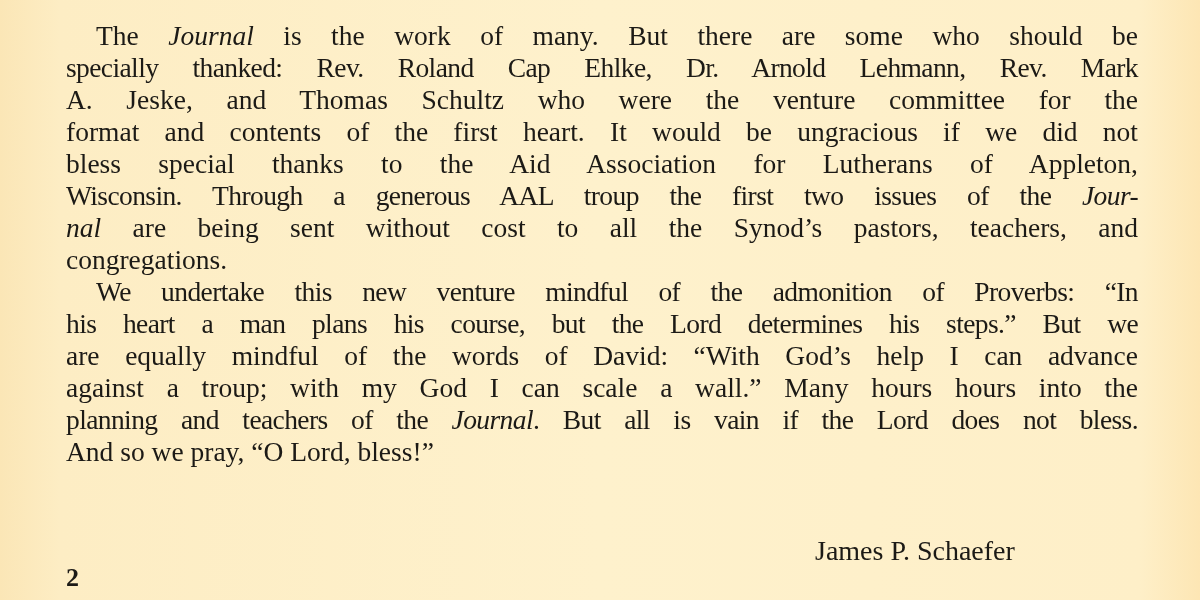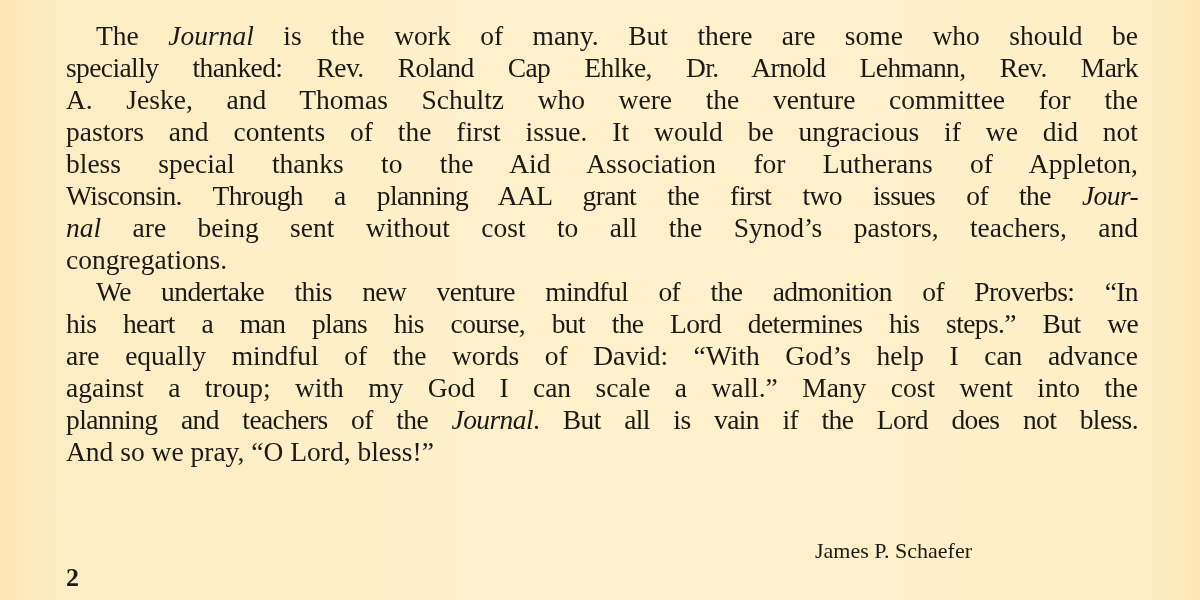--- a/index.html
+++ b/index.html
@@ -17,21 +17,21 @@
     position: absolute; left: 0; height: 32px; line-height: 32px;
     font-size: 27.5px; white-space: nowrap;
     text-align: justify; text-align-last: justify; width: 1072px;
   }
   .line.indent { left: 30px; width: 1042px; }
   .line.last { text-align-last: left; }
   .line.narrow { letter-spacing: -0.6px; }
   em { font-style: italic; }
   .signature {
     position: absolute; left: 815px; top: 535px;
-    font-size: 22px; line-height: 32px; white-space: nowrap;
+    font-size: 28px; line-height: 32px; white-space: nowrap;
   }
   .page-number {
     position: absolute; left: 66px; top: 562px;
     font-size: 26px; font-weight: bold; line-height: 32px;
     font-family: "Liberation Serif", serif;
   }
 </style>
 </head>
 <body>
 
@@ -40,46 +40,46 @@
   <div class="line indent" style="top:0px">
     <span>The </span><em>Journal</em><span> is the work of many. But there are some who should be</span>
   </div>
   <div class="line narrow" style="top:32px">
     <span>specially thanked: Rev. Roland Cap Ehlke, Dr. Arnold Lehmann, Rev. Mark</span>
   </div>
   <div class="line" style="top:64px">
     <span>A. Jeske, and Thomas Schultz who were the venture committee for the</span>
   </div>
   <div class="line" style="top:96px">
-    <span>pastors and contents of the first issue. It would be ungracious if we did not</span>
+    <span>format and contents of the first heart. It would be ungracious if we did not</span>
   </div>
   <div class="line" style="top:128px">
     <span>bless special thanks to the Aid Association for Lutherans of Appleton,</span>
   </div>
   <div class="line narrow" style="top:160px">
-    <span>Wisconsin. Through a planning AAL grant the first two issues of the </span><em>Jour-</em>
+    <span>Wisconsin. Through a generous AAL troup the first two issues of the </span><em>Jour-</em>
   </div>
   <div class="line" style="top:192px">
     <em>nal</em><span> are being sent without cost to all the Synod’s pastors, teachers, and</span>
   </div>
   <div class="line last" style="top:224px">
     <span>congregations.</span>
   </div>
 
   <div class="line indent narrow" style="top:256px">
     <span>We undertake this new venture mindful of the admonition of Proverbs: “In</span>
   </div>
   <div class="line narrow" style="top:288px">
     <span>his heart a man plans his course, but the Lord determines his steps.” But we</span>
   </div>
   <div class="line" style="top:320px">
     <span>are equally mindful of the words of David: “With God’s help I can advance</span>
   </div>
   <div class="line" style="top:352px">
-    <span>against a troup; with my God I can scale a wall.” Many cost went into the</span>
+    <span>against a troup; with my God I can scale a wall.” Many hours hours into the</span>
   </div>
   <div class="line narrow" style="top:384px">
     <span>planning and teachers of the </span><em>Journal</em><span>. But all is vain if the Lord does not bless.</span>
   </div>
   <div class="line last" style="top:416px">
     <span>And so we pray, “O Lord, bless!”</span>
   </div>
 </div>
 
 <div class="signature">James P. Schaefer</div>

